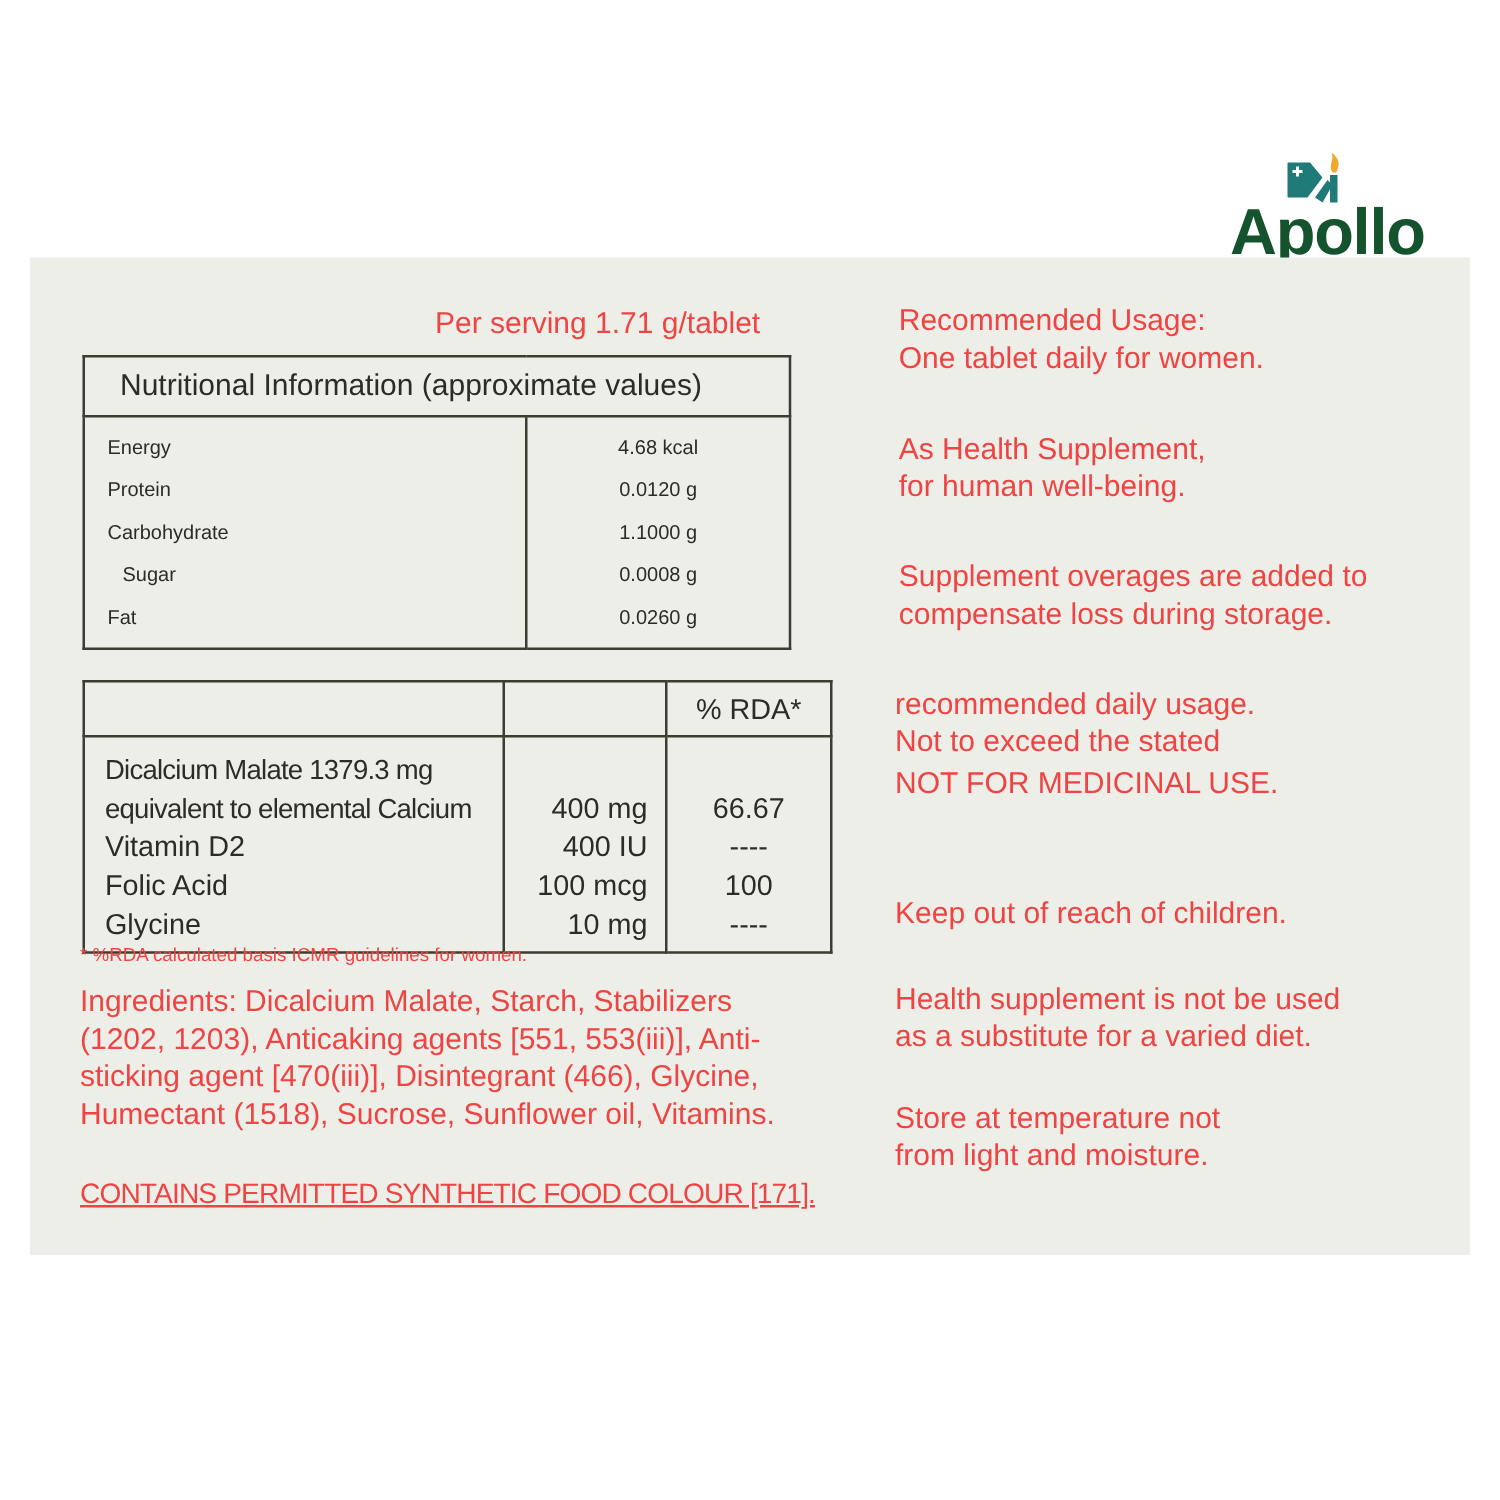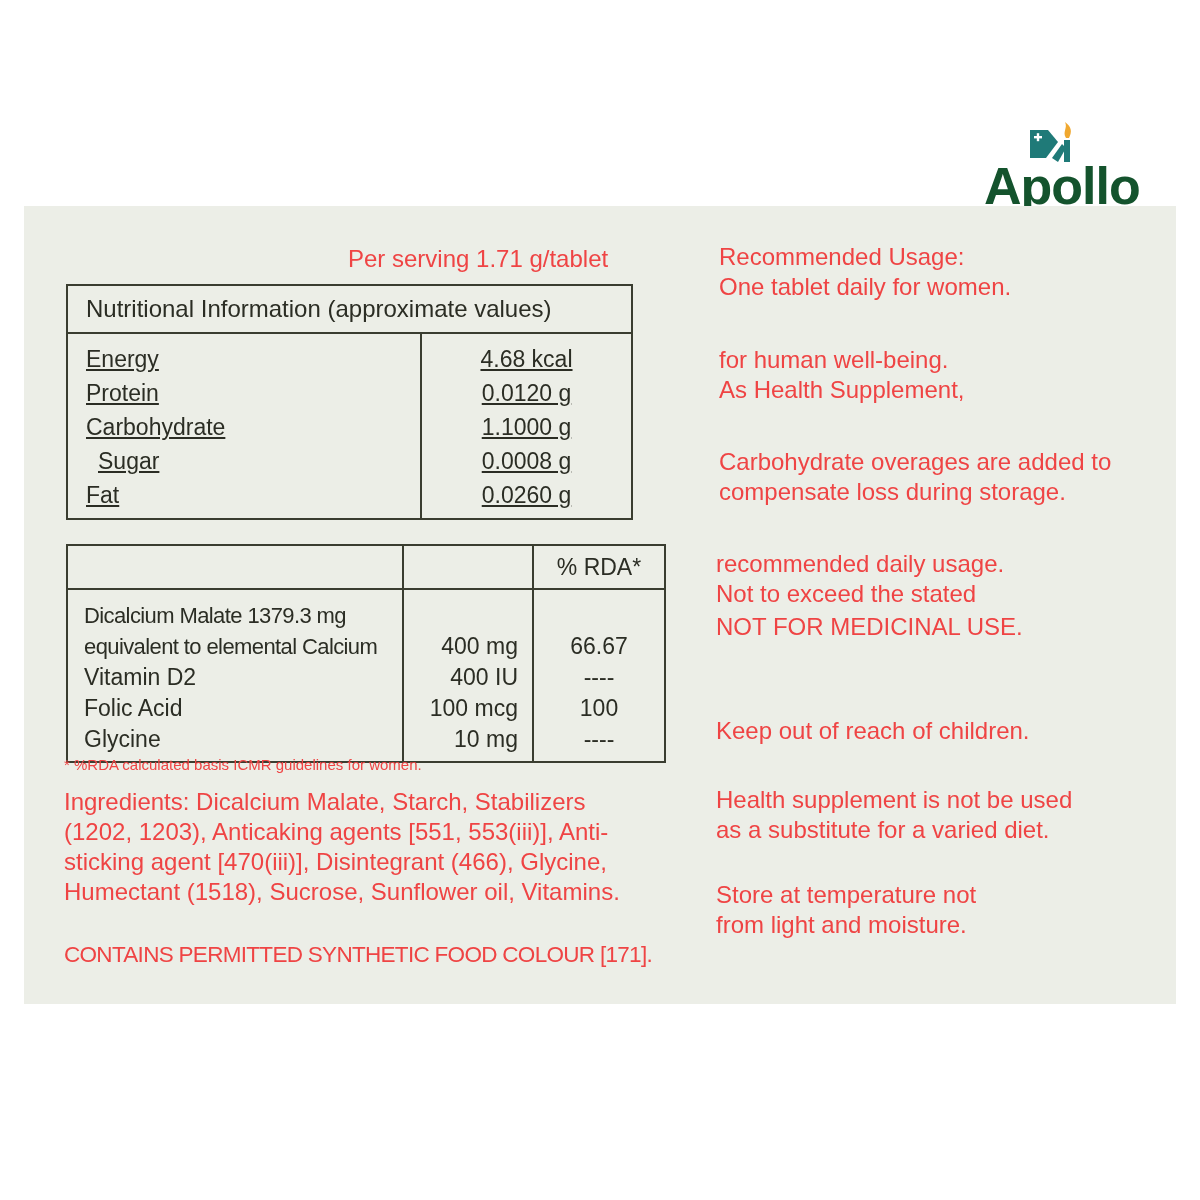--- a/index.html
+++ b/index.html
@@ -18,37 +18,37 @@
       color: #14532d; letter-spacing: -1px; line-height: 1;
     }
     .logo .sub {
       position: absolute; left: 58px; top: 102px; font-size: 17px; color: #1f7a78; letter-spacing: 1px;
     }
     .txt { position: absolute; font-size: 24px; line-height: 30px; color: #ef4444; white-space: nowrap; }
     .serving { left: 348px; top: 244px; }
     table.box { position: absolute; border-collapse: collapse; }
     table.box td { border: 2px solid #3a3d30; padding: 0; vertical-align: top; }
     .nut { left: 66px; top: 284px; width: 567px; }
-    .nut .head td { height: 46px; font-size: 24px; padding-left: 18px; line-height: 46px; }
+    .nut .head td { height: 46px; font-size: 24px; padding-left: 28px; line-height: 46px; }
     .nut .lcol { width: 334px; padding: 8px 0 6px 18px; }
     .nut .rcol { padding: 8px 0 6px 0; text-align: center; }
-    .nut .line { font-size: 23px; line-height: 34px; height: 34px; white-space: nowrap; text-decoration: underline; }
+    .nut .line { font-size: 16px; line-height: 34px; height: 34px; white-space: nowrap; }
     .nut .indent { padding-left: 12px; }
     .rda { left: 66px; top: 544px; width: 600px; }
     .rda .head td { height: 42px; font-size: 23px; line-height: 42px; }
     .rda .c1 { width: 334px; }
     .rda .c2 { width: 114px; text-align: right; padding-right: 14px; }
     .rda .c3 { text-align: center; }
     .rda .body td { padding-top: 10px; padding-bottom: 6px; }
     .rda .c1 .line { padding-left: 16px; }
     .rda .line { font-size: 23px; line-height: 31px; height: 31px; white-space: nowrap; }
     .rda .cal { font-size: 22px; letter-spacing: -0.6px; }
     .foot { left: 64px; top: 750px; font-size: 15px; }
     .ingr { left: 64px; top: 787px; width: 580px; white-space: normal; font-size: 24px; line-height: 30px; }
-    .contains { left: 64px; top: 940px; font-size: 22.5px; letter-spacing: -0.7px; }
+    .contains { left: 64px; top: 940px; font-size: 22.5px; letter-spacing: -0.7px; text-decoration: underline; }
     .right p { margin: 0; }
     .r1 { left: 719px; top: 242px; }
     .r2 { left: 719px; top: 345px; }
     .r3 { left: 719px; top: 447px; }
     .r4 { left: 716px; top: 549px; }
     .r5 { left: 716px; top: 612px; }
     .r6 { left: 716px; top: 716px; }
     .r7 { left: 716px; top: 785px; }
     .r8 { left: 716px; top: 880px; }
   </style>
@@ -131,25 +131,25 @@
 
 <div class="txt foot">* %RDA calculated basis ICMR guidelines for women.</div>
 <div class="txt ingr">Ingredients: Dicalcium Malate, Starch, Stabilizers (1202, 1203), Anticaking agents [551, 553(iii)], Anti-sticking agent [470(iii)], Disintegrant (466), Glycine, Humectant (1518), Sucrose, Sunflower oil, Vitamins.</div>
 <div class="txt contains">CONTAINS PERMITTED SYNTHETIC FOOD COLOUR [171].</div>
 
 <div class="txt right r1">
   <p>Recommended Usage:</p>
   <p>One tablet daily for women.</p>
 </div>
 <div class="txt right r2">
+  <p>As Health Supplement,</p>
   <p>for human well-being.</p>
-  <p>As Health Supplement,</p>
 </div>
 <div class="txt right r3">
-  <p>Carbohydrate overages are added to</p>
+  <p>Supplement overages are added to</p>
   <p>compensate loss during storage.</p>
 </div>
 <div class="txt right r4">
   <p>recommended daily usage.</p>
   <p>Not to exceed the stated</p>
 </div>
 <div class="txt right r5">
   <p>NOT FOR MEDICINAL USE.</p>
 </div>
 <div class="txt right r6">

